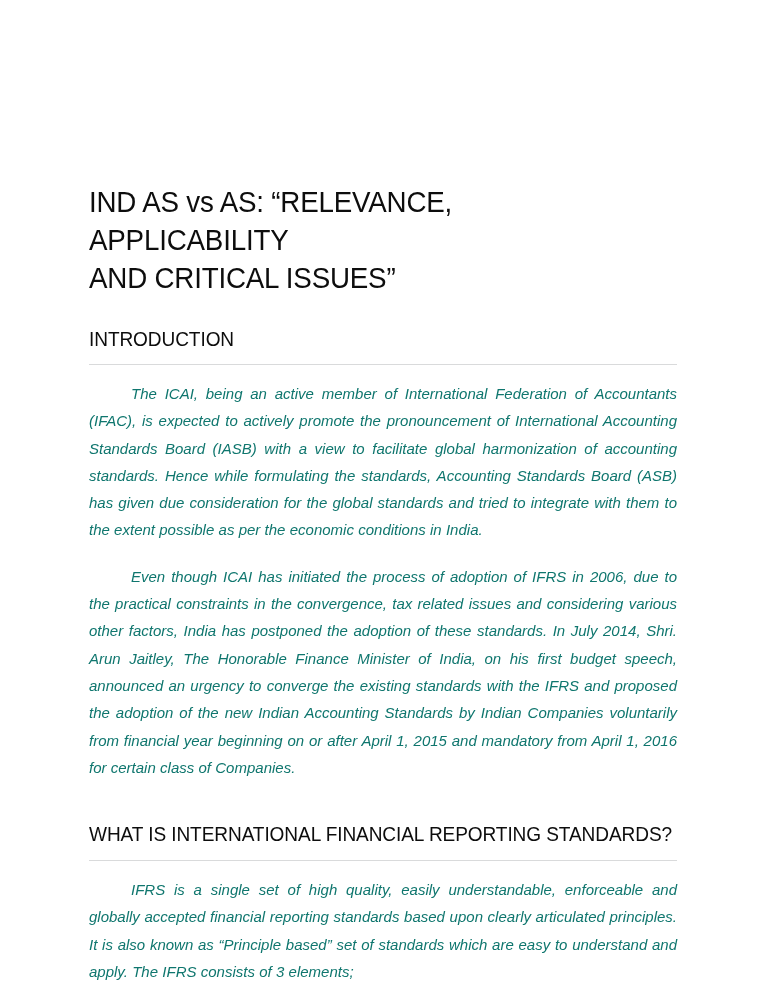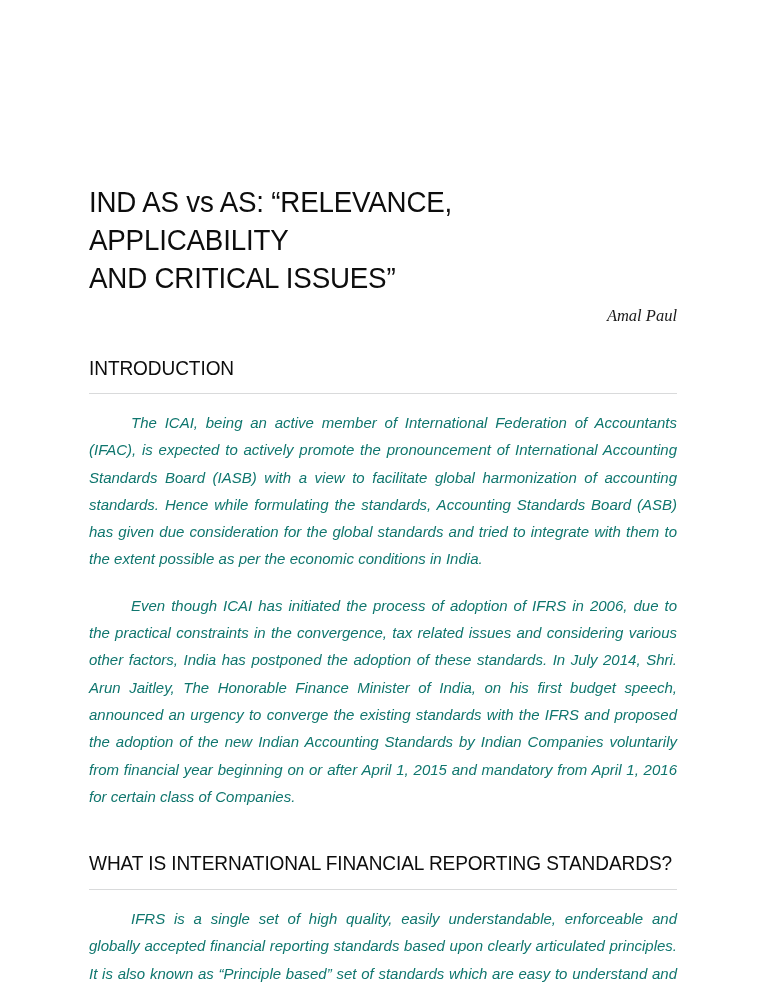--- a/index.html
+++ b/index.html
@@ -105,21 +105,20 @@
 </style>
 </head>
 <body>
 
 <div class="page">
   <div class="content">
 
     <h1 class="doc-title">IND AS vs AS: “RELEVANCE, APPLICABILITY
 AND CRITICAL ISSUES”</h1>
 
-    <div class="byline">Amal Paul</div>
 
     <section class="section sec-intro">
       <h2 class="section-heading">INTRODUCTION</h2>
       <hr class="heading-rule">
       <p class="body-para first-after-rule">The ICAI, being an active member of International Federation of Accountants (IFAC), is expected to actively promote the pronouncement of International Accounting Standards Board (IASB) with a view to facilitate global harmonization of accounting standards. Hence while formulating the standards, Accounting Standards Board (ASB) has given due consideration for the global standards and tried to integrate with them to the extent possible as per the economic conditions in India.</p>
       <p class="body-para spaced">Even though ICAI has initiated the process of adoption of IFRS in 2006, due to the practical constraints in the convergence, tax related issues and considering various other factors, India has postponed the adoption of these standards. In July 2014, Shri. Arun Jaitley, The Honorable Finance Minister of India, on his first budget speech, announced an urgency to converge the existing standards with the IFRS and proposed the adoption of the new Indian Accounting Standards by Indian Companies voluntarily from financial year beginning on or after April 1, 2015 and mandatory from April 1, 2016 for certain class of Companies.</p>
     </section>
 
     <section class="section sec-ifrs">
       <h2 class="section-heading">WHAT IS INTERNATIONAL FINANCIAL REPORTING STANDARDS?</h2>

